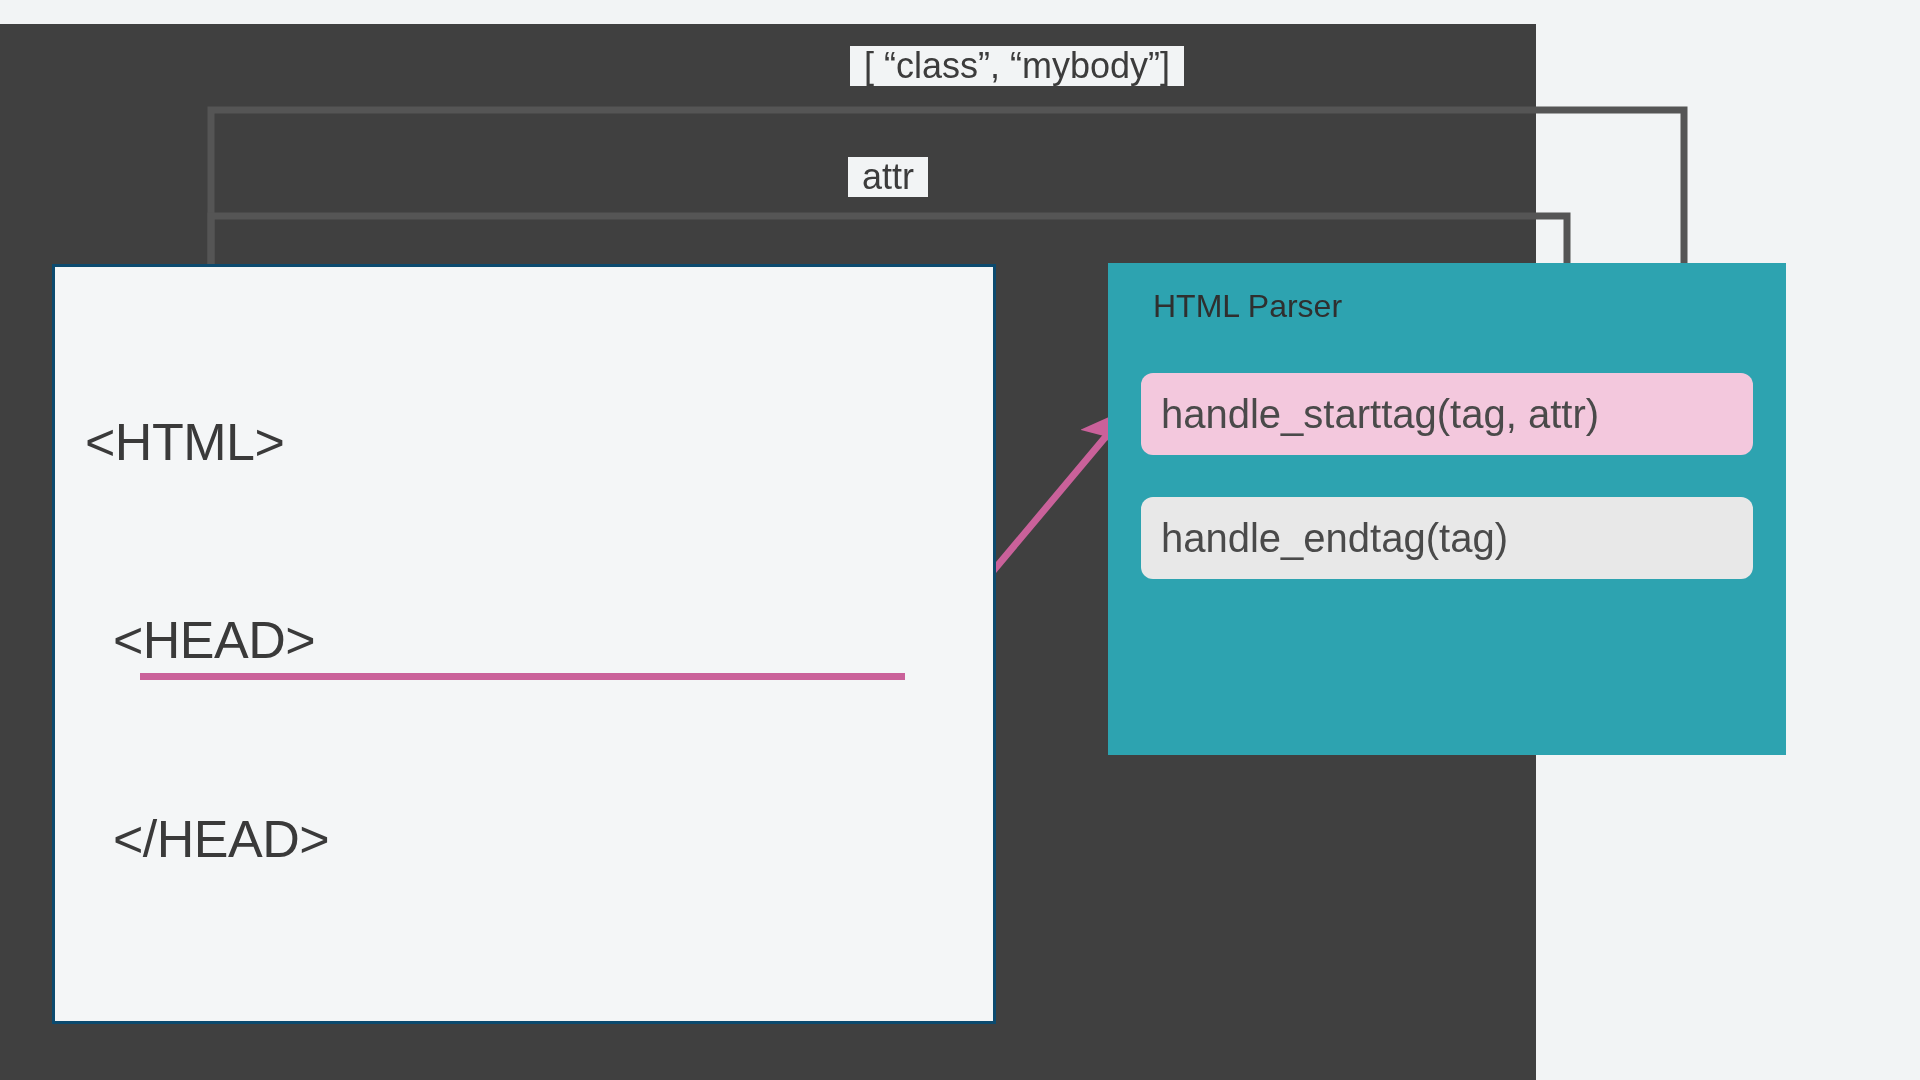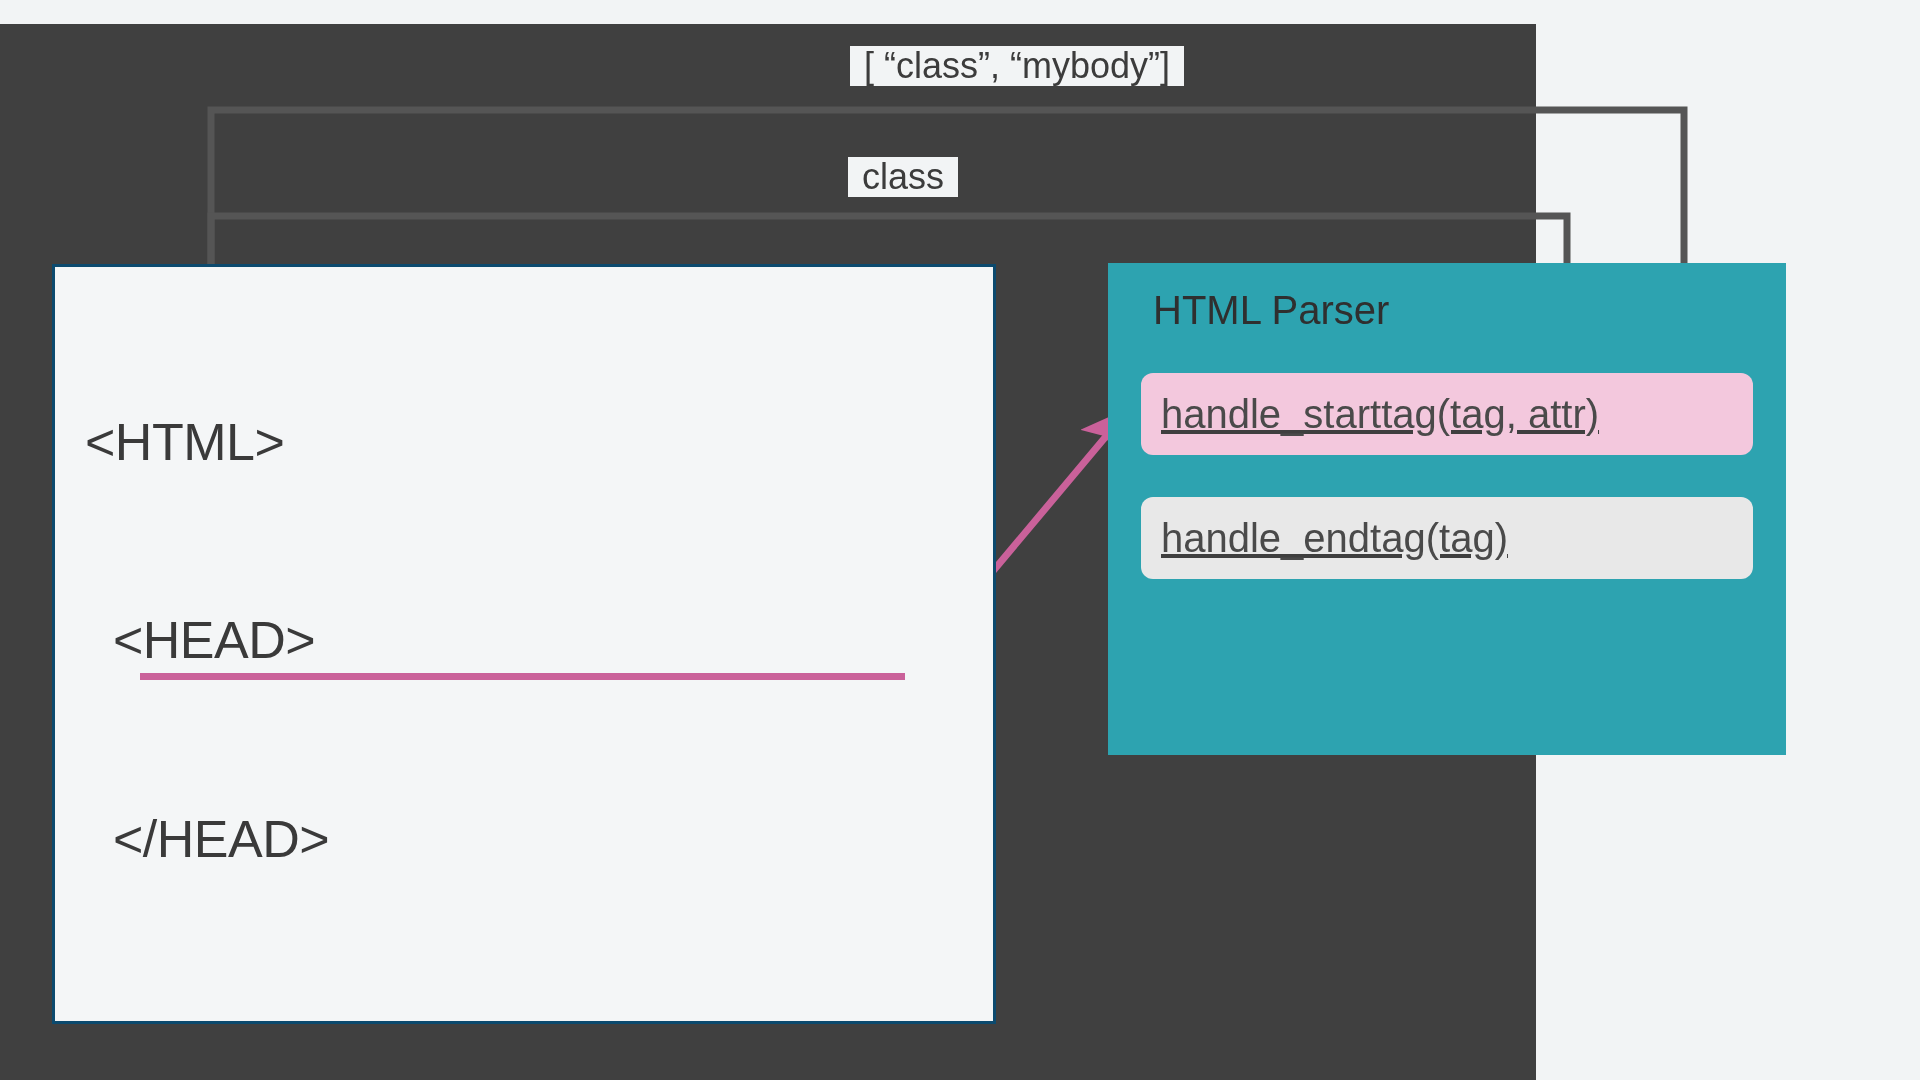--- a/index.html
+++ b/index.html
@@ -94,33 +94,32 @@
     left: 1108px;
     top: 239px;
     width: 678px;
     height: 492px;
     background: #2da3b0;
   }
   #parser-title {
     position: absolute;
     left: 45px;
     top: 25px;
-    font-size: 40px;
+    font-size: 32px;
     color: #2f2f2f;
   }
   .handler-box {
     position: absolute;
     left: 33px;
     width: 612px;
     height: 82px;
     border-radius: 12px;
     background: #e8e8e8;
     display: flex;
     align-items: center;
-    text-decoration: underline;
   }
   .handler-box.highlight { background: #f3c8dd; }
   #handler-starttag { top: 110px; }
   #handler-endtag  { top: 234px; }
   #handler-data    { top: 358px; }
   .handler-label {
     font-size: 40px;
     color: #4a4a4a;
     padding-left: 20px;
     white-space: nowrap;
@@ -154,21 +153,21 @@
 
     <path d="M 211,565 L 211,86 L 1684,86 L 1684,344" fill="none" stroke="#555555" stroke-width="7" marker-end="url(#arrowhead-gray)"></path>
 
     <path d="M 211,565 L 211,192 L 1567,192 L 1567,344" fill="none" stroke="#555555" stroke-width="7" marker-end="url(#arrowhead-gray)"></path>
 
     <path d="M 142,652 L 905,652 L 1113,404" fill="none" stroke="#ca619a" stroke-width="7" marker-end="url(#arrowhead-pink)"></path>
   </svg>
 
   <div class="conn-label" id="label-attr">[ “class”, “mybody”]</div>
 
-  <div class="conn-label" id="label-body">class</div>
+  <div class="conn-label" id="label-body">attr</div>
 
   <div id="code-box">
     <div id="code-listing">
       <span class="code-line">&lt;HTML&gt;</span>
       <span class="code-line">  &lt;HEAD&gt;</span>
       <span class="code-line">  &lt;/HEAD&gt;</span>
       
       
       
       

